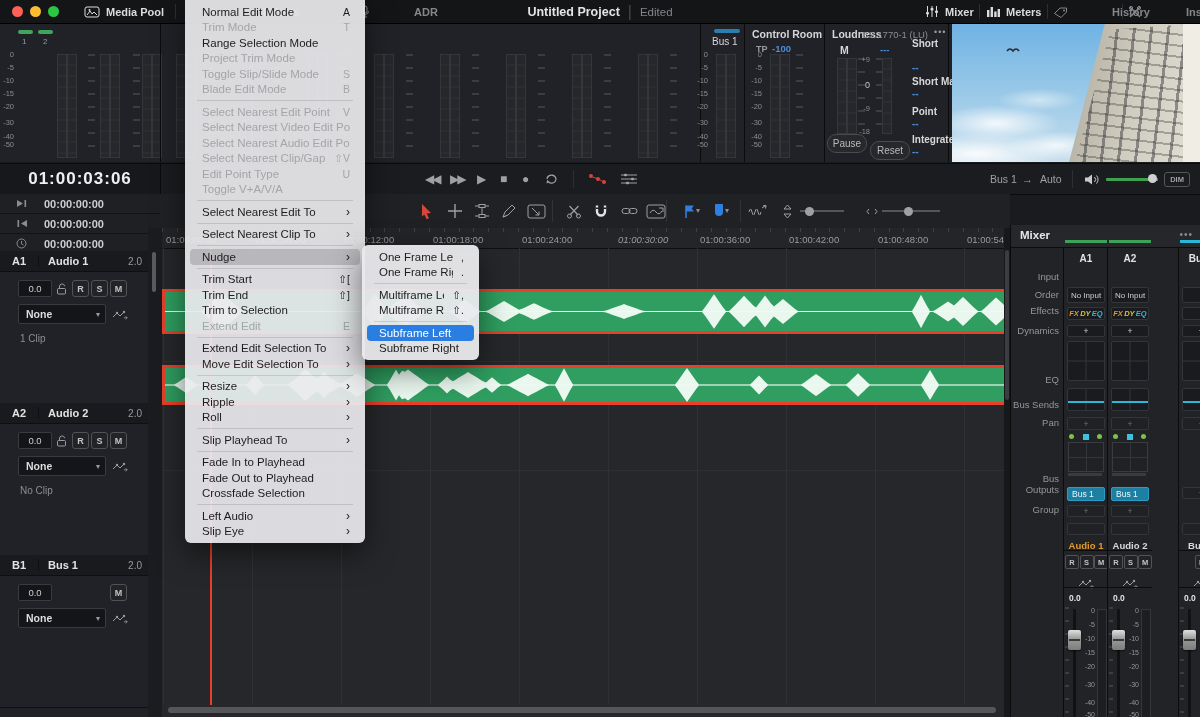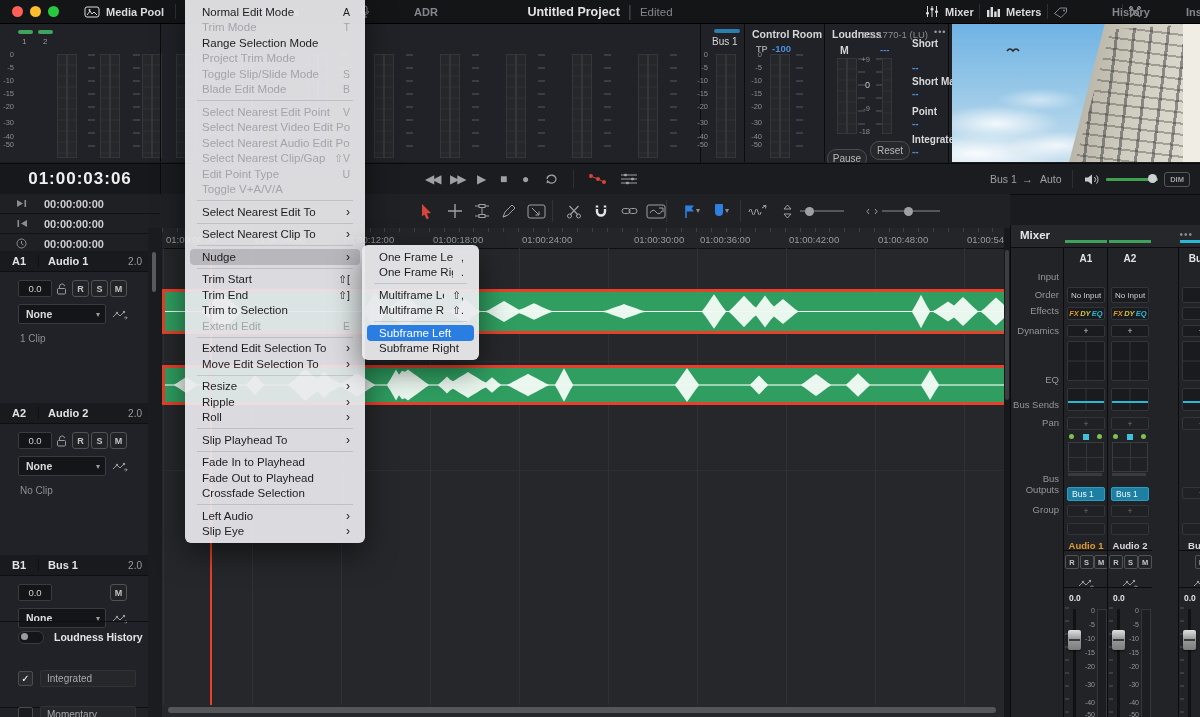--- a/index.html
+++ b/index.html
@@ -321,21 +321,21 @@
       <div class="bluev" style="position: absolute; left: 880px; top: 20px; font-size: 9.5px;">---</div>
       <div class="mbar" style="left: 837px; top: 34px; height: 74px;"></div>
       <div class="mbar" style="left: 847px; top: 34px; height: 74px;"></div>
       <div class="dashcol" style="left: 858px; top: 34px; height: 74px;"></div>
       <div class="dashcol" style="left: 876px; top: 34px; height: 74px;"></div>
       <div class="scalelab" style="left: 858px; top: 31px; width: 12px;">+9</div>
       <div class="scalelab" style="left: 858px; top: 56px; width: 12px; font-size: 9px; color: rgb(200, 200, 203);">0</div>
       <div class="scalelab" style="left: 858px; top: 80px; width: 12px;">-9</div>
       <div class="scalelab" style="left: 858px; top: 103px; width: 12px;">-18</div>
       <div class="mbar" style="left: 882px; top: 34px; height: 74px;"></div>
-      <div class="pillbtn" style="left: 827px; top: 125px; width: 38px;">Pause</div>
+      <div class="pillbtn" style="left: 827px; top: 110px; width: 38px;">Pause</div>
       <div class="pillbtn" style="left: 870px; top: 117px; width: 38px;">Reset</div>
       <div class="statlab" style="left: 912px; top: 14px;">Short</div>
       <div class="statval" style="left: 912px; top: 38px;">--</div>
       <div class="statlab" style="left: 912px; top: 52px;">Short Max</div>
       <div class="statval" style="left: 912px; top: 64px;">--</div>
       <div class="statlab" style="left: 912px; top: 82px;">Point</div>
       <div class="statval" style="left: 912px; top: 94px;">--</div>
       <div class="statlab" style="left: 912px; top: 110px;">Integrated</div>
       <div class="statval" style="left: 912px; top: 122px;">--</div>
     </div>
@@ -597,51 +597,35 @@
           <div class="dlab">None</div>
           <div class="dchev">▾</div>
         </div>
         <div class="abs" style="position: absolute; left: 112px; top: 55px; color: rgb(154, 155, 158);"><svg width="16" height="11" viewBox="0 0 16 11" fill="none">
             <path d="M1 8 L5 4 L8 7 L12 3" stroke="currentColor"></path>
             <circle cx="5" cy="4" r="1.2" fill="currentColor"></circle>
             <circle cx="12" cy="3" r="1.2" fill="currentColor"></circle>
             <path d="M12 9 h4 M14 7 l2 2 -2 2" stroke="currentColor" transform="scale(0.8) translate(3,2)"></path>
           </svg></div>
       </div>
-      <div class="abs" style="position: absolute; left: 0px; top: 370px; width: 148px; border-top: 1px solid rgb(14, 15, 17);">
-        <div class="lhrow" style="top: 6px; height: 18px; position: relative; display: flex;">
-          <div class="togglepill">
-            <div class="knob"></div>
-          </div>
-          <div class="lhtitle">Loudness History</div>
-        </div>
-        <div class="lhrow" style="top: 30px; height: 17px; position: relative; display: flex;">
-          <div class="cbox checked">✓</div>
-          <div class="clabbox">Integrated</div>
-        </div>
-        <div class="lhrow" style="top: 49px; height: 17px; position: relative; display: flex;">
-          <div class="cbox"></div>
-          <div class="clabbox">Momentary</div>
-        </div>
-      </div>
     </div>
 
   <div id="gutter">
     <div style="position:absolute;left:4px;top:24px;width:4px;height:40px;border-radius:2px;background:#5a5b5f"></div>
   </div>
 
   <div id="timeline">
     <div id="ruler">
         <div class="rticks"></div>
         <div class="rlab" style="left: 4px;">01:00:00:00</div>
         <div class="rlab" style="left: 93px;">01:00:06:00</div>
         <div class="rlab" style="left: 182px;">01:00:12:00</div>
         <div class="rlab" style="left: 271px;">01:00:18:00</div>
         <div class="rlab" style="left: 360px;">01:00:24:00</div>
-        <div class="rlab" style="left: 472px;">01:00:30:00</div>
+        <div class="rlab" style="left: 456px; font-style: italic;">01:00:30:00</div>
         <div class="rlab" style="left: 538px;">01:00:36:00</div>
         <div class="rlab" style="left: 627px;">01:00:42:00</div>
         <div class="rlab" style="left: 716px;">01:00:48:00</div>
         <div class="rlab" style="left: 805px;">01:00:54:00</div>
       </div>
     <div id="gridlayer">
         <div class="gline" style="left: 1px;"></div>
         <div class="gline" style="left: 90px;"></div>
         <div class="gline" style="left: 179px;"></div>
         <div class="gline" style="left: 268px;"></div>

